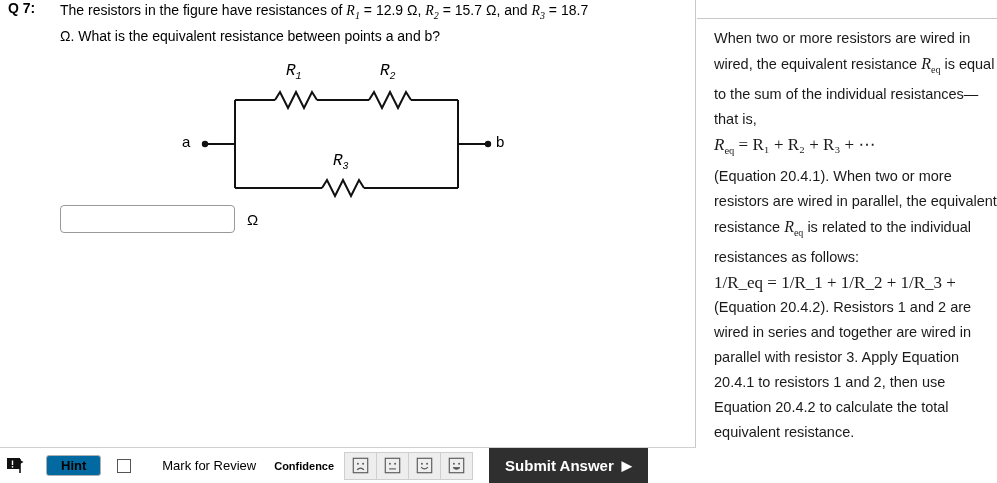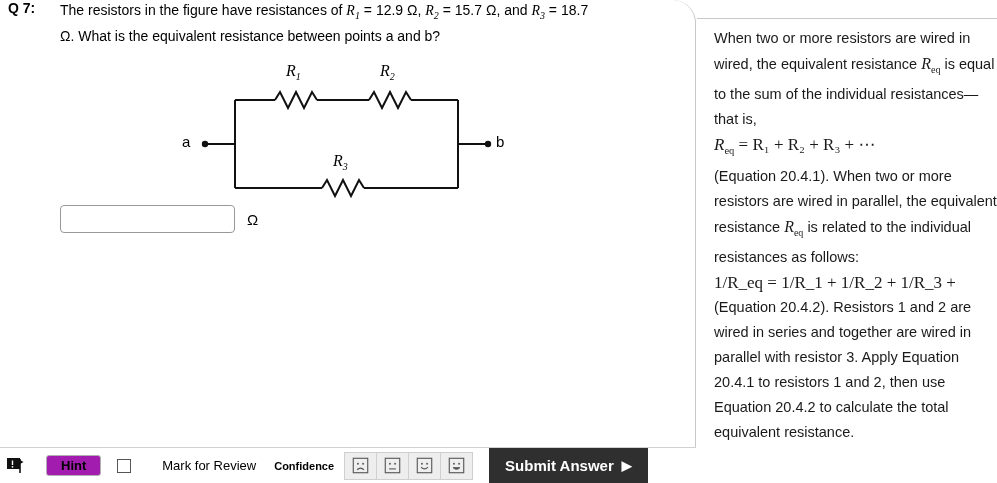--- a/index.html
+++ b/index.html
@@ -25,21 +25,20 @@
   
   .left-pane {
     position: absolute;
     left: 0;
     top: 0;
     width: 696px;
     height: 483px;
     background: #ffffff;
     border-right: 1px solid #c8c8c8;
     box-sizing: border-box;
-    border-radius: 23px;
   }
   .q-header {
     position: absolute;
     left: 8px;
     top: 0px;
     width: 660px;
   }
   .q-label {
     position: absolute;
     left: 0;
@@ -61,21 +60,21 @@
   
   .figure {
     position: absolute;
     left: 170px;
     top: 60px;
     width: 360px;
     height: 150px;
   }
   .lbl-serif {
     position: absolute;
-    font-family: Liberation Serif, serif;
+    font-family: Liberation Mono, monospace;
     font-style: italic;
     font-size: 16px;
   }
   .lbl-serif .s {
     font-size: 10px;
     vertical-align: sub;
     font-style: italic;
   }
   .node-label {
     position: absolute;
@@ -122,21 +121,21 @@
   .tb-icon-box {
     width: 30px;
     height: 35px;
     display: flex;
     align-items: center;
     justify-content: center;
     position: relative;
   }
   .hint-btn {
     margin-left: 16px;
-    background: #a21caf;
+    background: #0369a1;
     border: 1px solid #b0b0b0;
     border-radius: 3px;
     font-weight: bold;
     font-size: 13px;
     padding: 2px 14px;
     cursor: pointer;
   }
   .mark-wrap {
     margin-left: 16px;
     display: flex;

